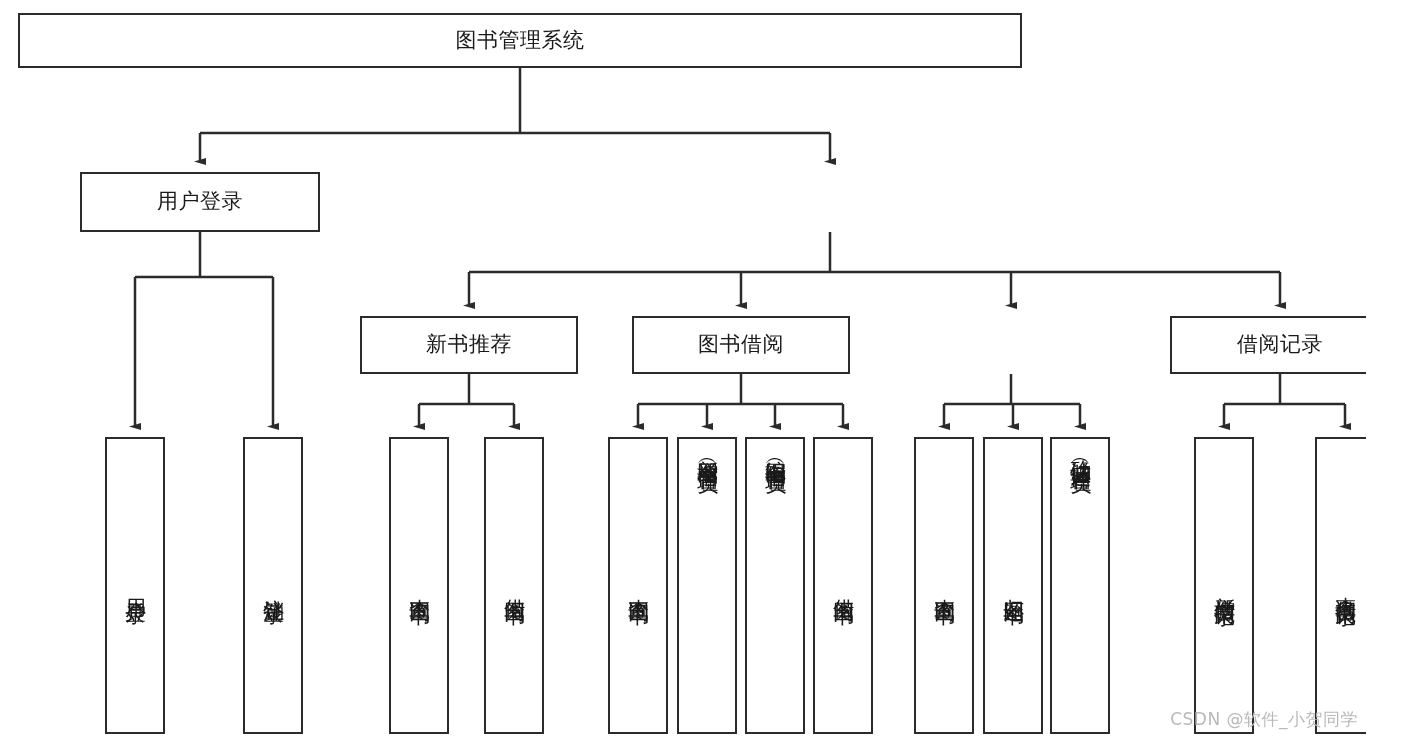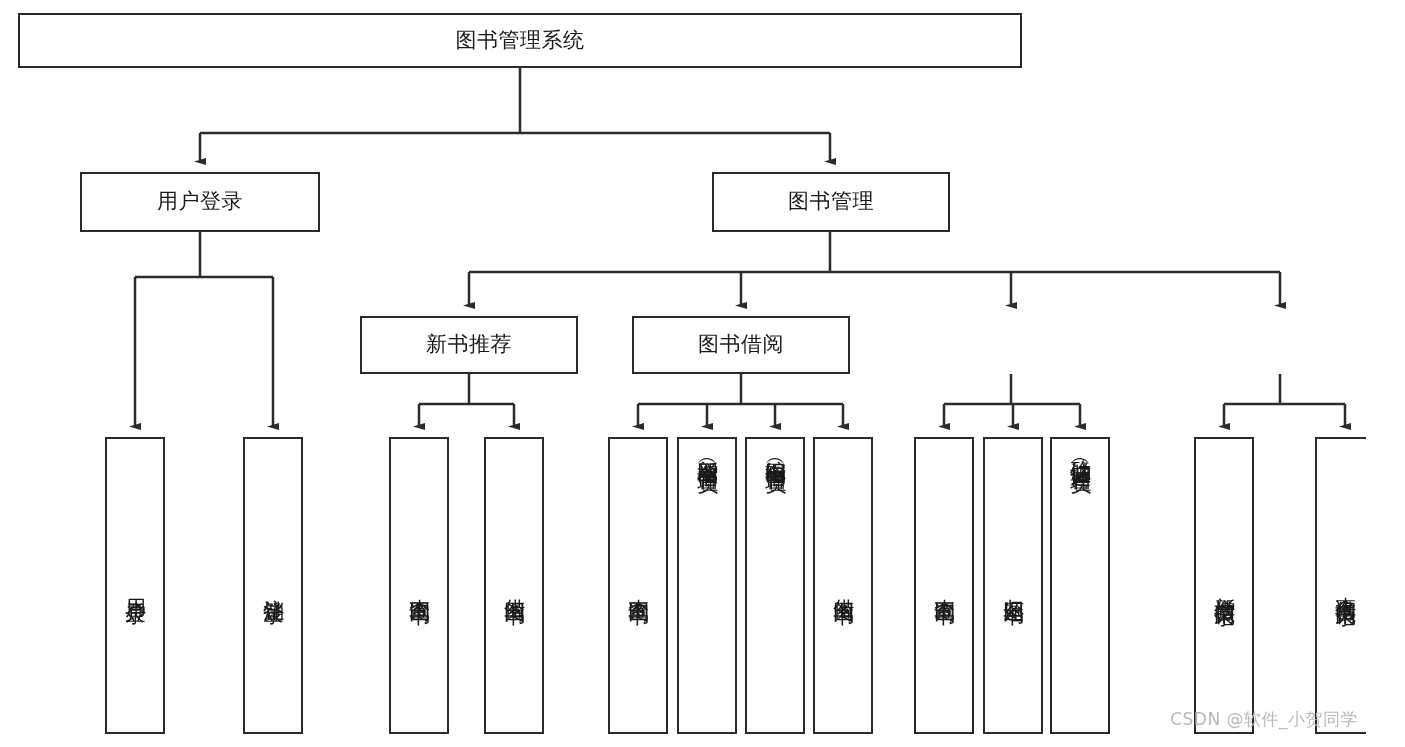--- a/index.html
+++ b/index.html
@@ -130,29 +130,29 @@
     </g>
   </svg>
 
   <div class="node horizontal" style="left: 18px; top: 13px; width: 1004px; height: 55px;">
     <span class="node-label">图书管理系统</span>
   </div>
 
   <div class="node horizontal" style="left: 80px; top: 172px; width: 240px; height: 60px;">
     <span class="node-label">用户登录</span>
   </div>
-  <div class="node horizontal" style="left: 712px; top: 172px; width: 238px; height: 60px;">
-    <span class="node-label">图书管理</span>
-  </div>
 
   <div class="node horizontal" style="left: 360px; top: 316px; width: 218px; height: 58px; align-items: center;">
     <span class="node-label">新书推荐</span>
   </div>
   <div class="node horizontal" style="left: 632px; top: 316px; width: 218px; height: 58px;">
     <span class="node-label">图书借阅</span>
+  </div>
+  <div class="node horizontal" style="left: 1170px; top: 316px; width: 220px; height: 58px;">
+    <span class="node-label">借阅记录</span>
   </div>
 
   <div class="node vertical centered" style="left: 105px; top: 437px; width: 60px; height: 297px;">
     <span class="node-label">用户登录</span>
   </div>
   <div class="node vertical centered" style="left: 243px; top: 437px; width: 60px; height: 297px;">
     <span class="node-label">注销登录</span>
   </div>
   <div class="node vertical centered" style="left: 389px; top: 437px; width: 60px; height: 297px;">
     <span class="node-label">查询图书</span>

